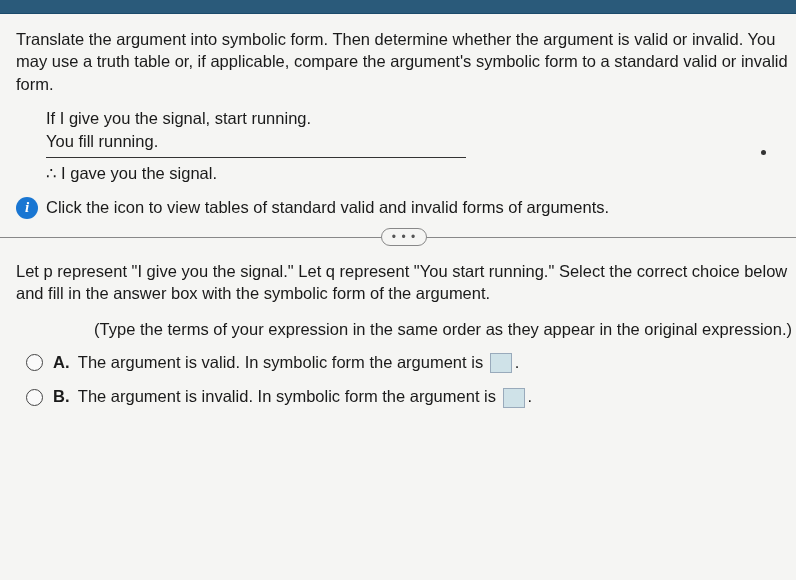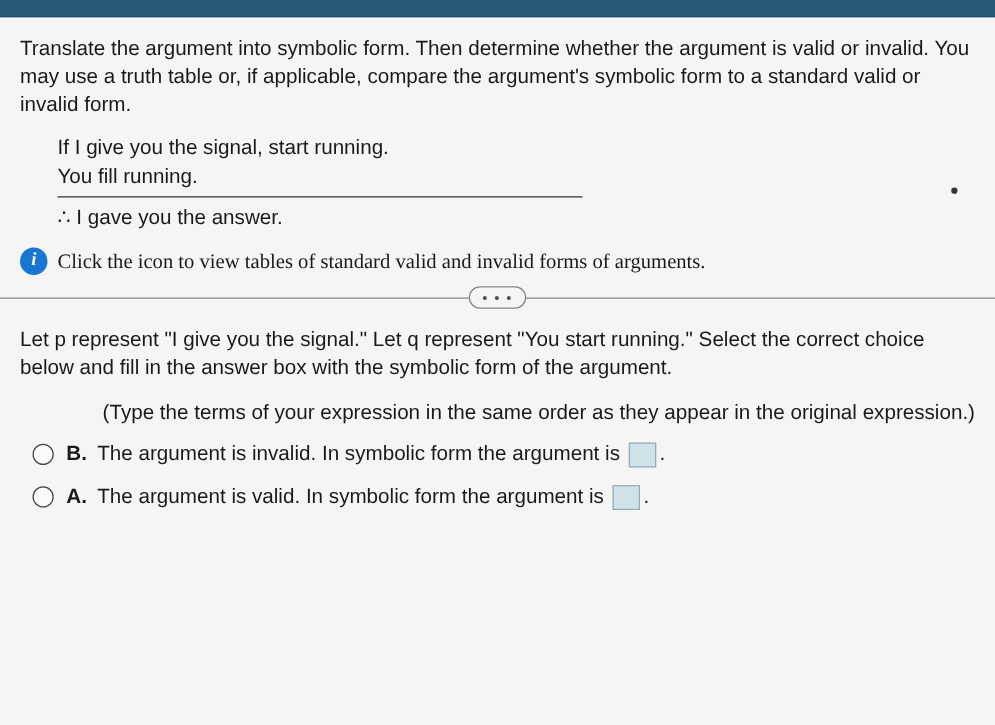--- a/index.html
+++ b/index.html
@@ -10,21 +10,21 @@
       height: 580px;
       overflow: hidden;
     }
     .top-bar {
       height: 14px;
       background: #2a5a7a;
       border-bottom: 1px solid #1a4a6a;
     }
     .content {
       background: #f5f5f3;
-      padding: 14px 16px 10px 16px;
+      padding: 14px 4px 10px 16px;
       height: 566px;
     }
     .instructions {
       font-size: 16.5px;
       line-height: 1.35;
       color: #1a1a1a;
       margin-bottom: 14px;
     }
     .argument-block {
       margin-left: 30px;
@@ -60,21 +60,20 @@
       color: white;
       font-weight: bold;
       font-style: italic;
       font-family: Georgia, serif;
       font-size: 15px;
       flex-shrink: 0;
     }
     .info-text {
       font-size: 16.5px;
       color: #1a1a1a;
-      font-family: Liberation Serif, serif;
     }
     .divider-row {
       position: relative;
       height: 1px;
       background: #888;
       margin: 0 -16px 22px -16px;
     }
     .divider-pill {
       position: absolute;
       left: 50%;
@@ -159,53 +158,53 @@
 <div class="top-bar"></div>
 
 <div class="content">
 
   <div class="instructions">Translate the argument into symbolic form. Then determine whether the argument is valid or invalid. You may use a truth table or, if applicable, compare the argument's symbolic form to a standard valid or invalid form.</div>
 
   <div class="argument-block">
     <div class="premise">If I give you the signal, start running.</div>
     <div class="premise">You fill running.</div>
     <div class="conclusion-line"></div>
-    <div class="therefore">∴ I gave you the answer.</div>
+    <div class="therefore">∴ I gave you the signal.</div>
   </div>
 
   <div class="dot-right"></div>
 
   <div class="info-row">
     <div class="info-icon">i</div>
     <div class="info-text">Click the icon to view tables of standard valid and invalid forms of arguments.</div>
   </div>
 
   <div class="divider-row">
     <div class="divider-pill">• • •</div>
   </div>
 
   <div class="variable-def">Let p represent "I give you the signal." Let q represent "You start running." Select the correct choice below and fill in the answer box with the symbolic form of the argument.</div>
 
   <div class="type-note">(Type the terms of your expression in the same order as they appear in the original expression.)</div>
 
   <div class="choices">
+
+    <div class="choice-row">
+      <div class="radio"></div>
+      <div>
+        <span class="choice-label">A.</span>
+        <span>The argument is valid. In symbolic form the argument is</span>
+        <span class="answer-box"></span><span class="dot-after">.</span>
+      </div>
+    </div>
 
     <div class="choice-row">
       <div class="radio"></div>
       <div>
         <span class="choice-label">B.</span>
         <span>The argument is invalid. In symbolic form the argument is</span>
         <span class="answer-box"></span><span class="dot-after">.</span>
       </div>
     </div>
 
-    <div class="choice-row">
-      <div class="radio"></div>
-      <div>
-        <span class="choice-label">A.</span>
-        <span>The argument is valid. In symbolic form the argument is</span>
-        <span class="answer-box"></span><span class="dot-after">.</span>
-      </div>
-    </div>
-
   </div>
 
 </div>
 
 </body></html>

